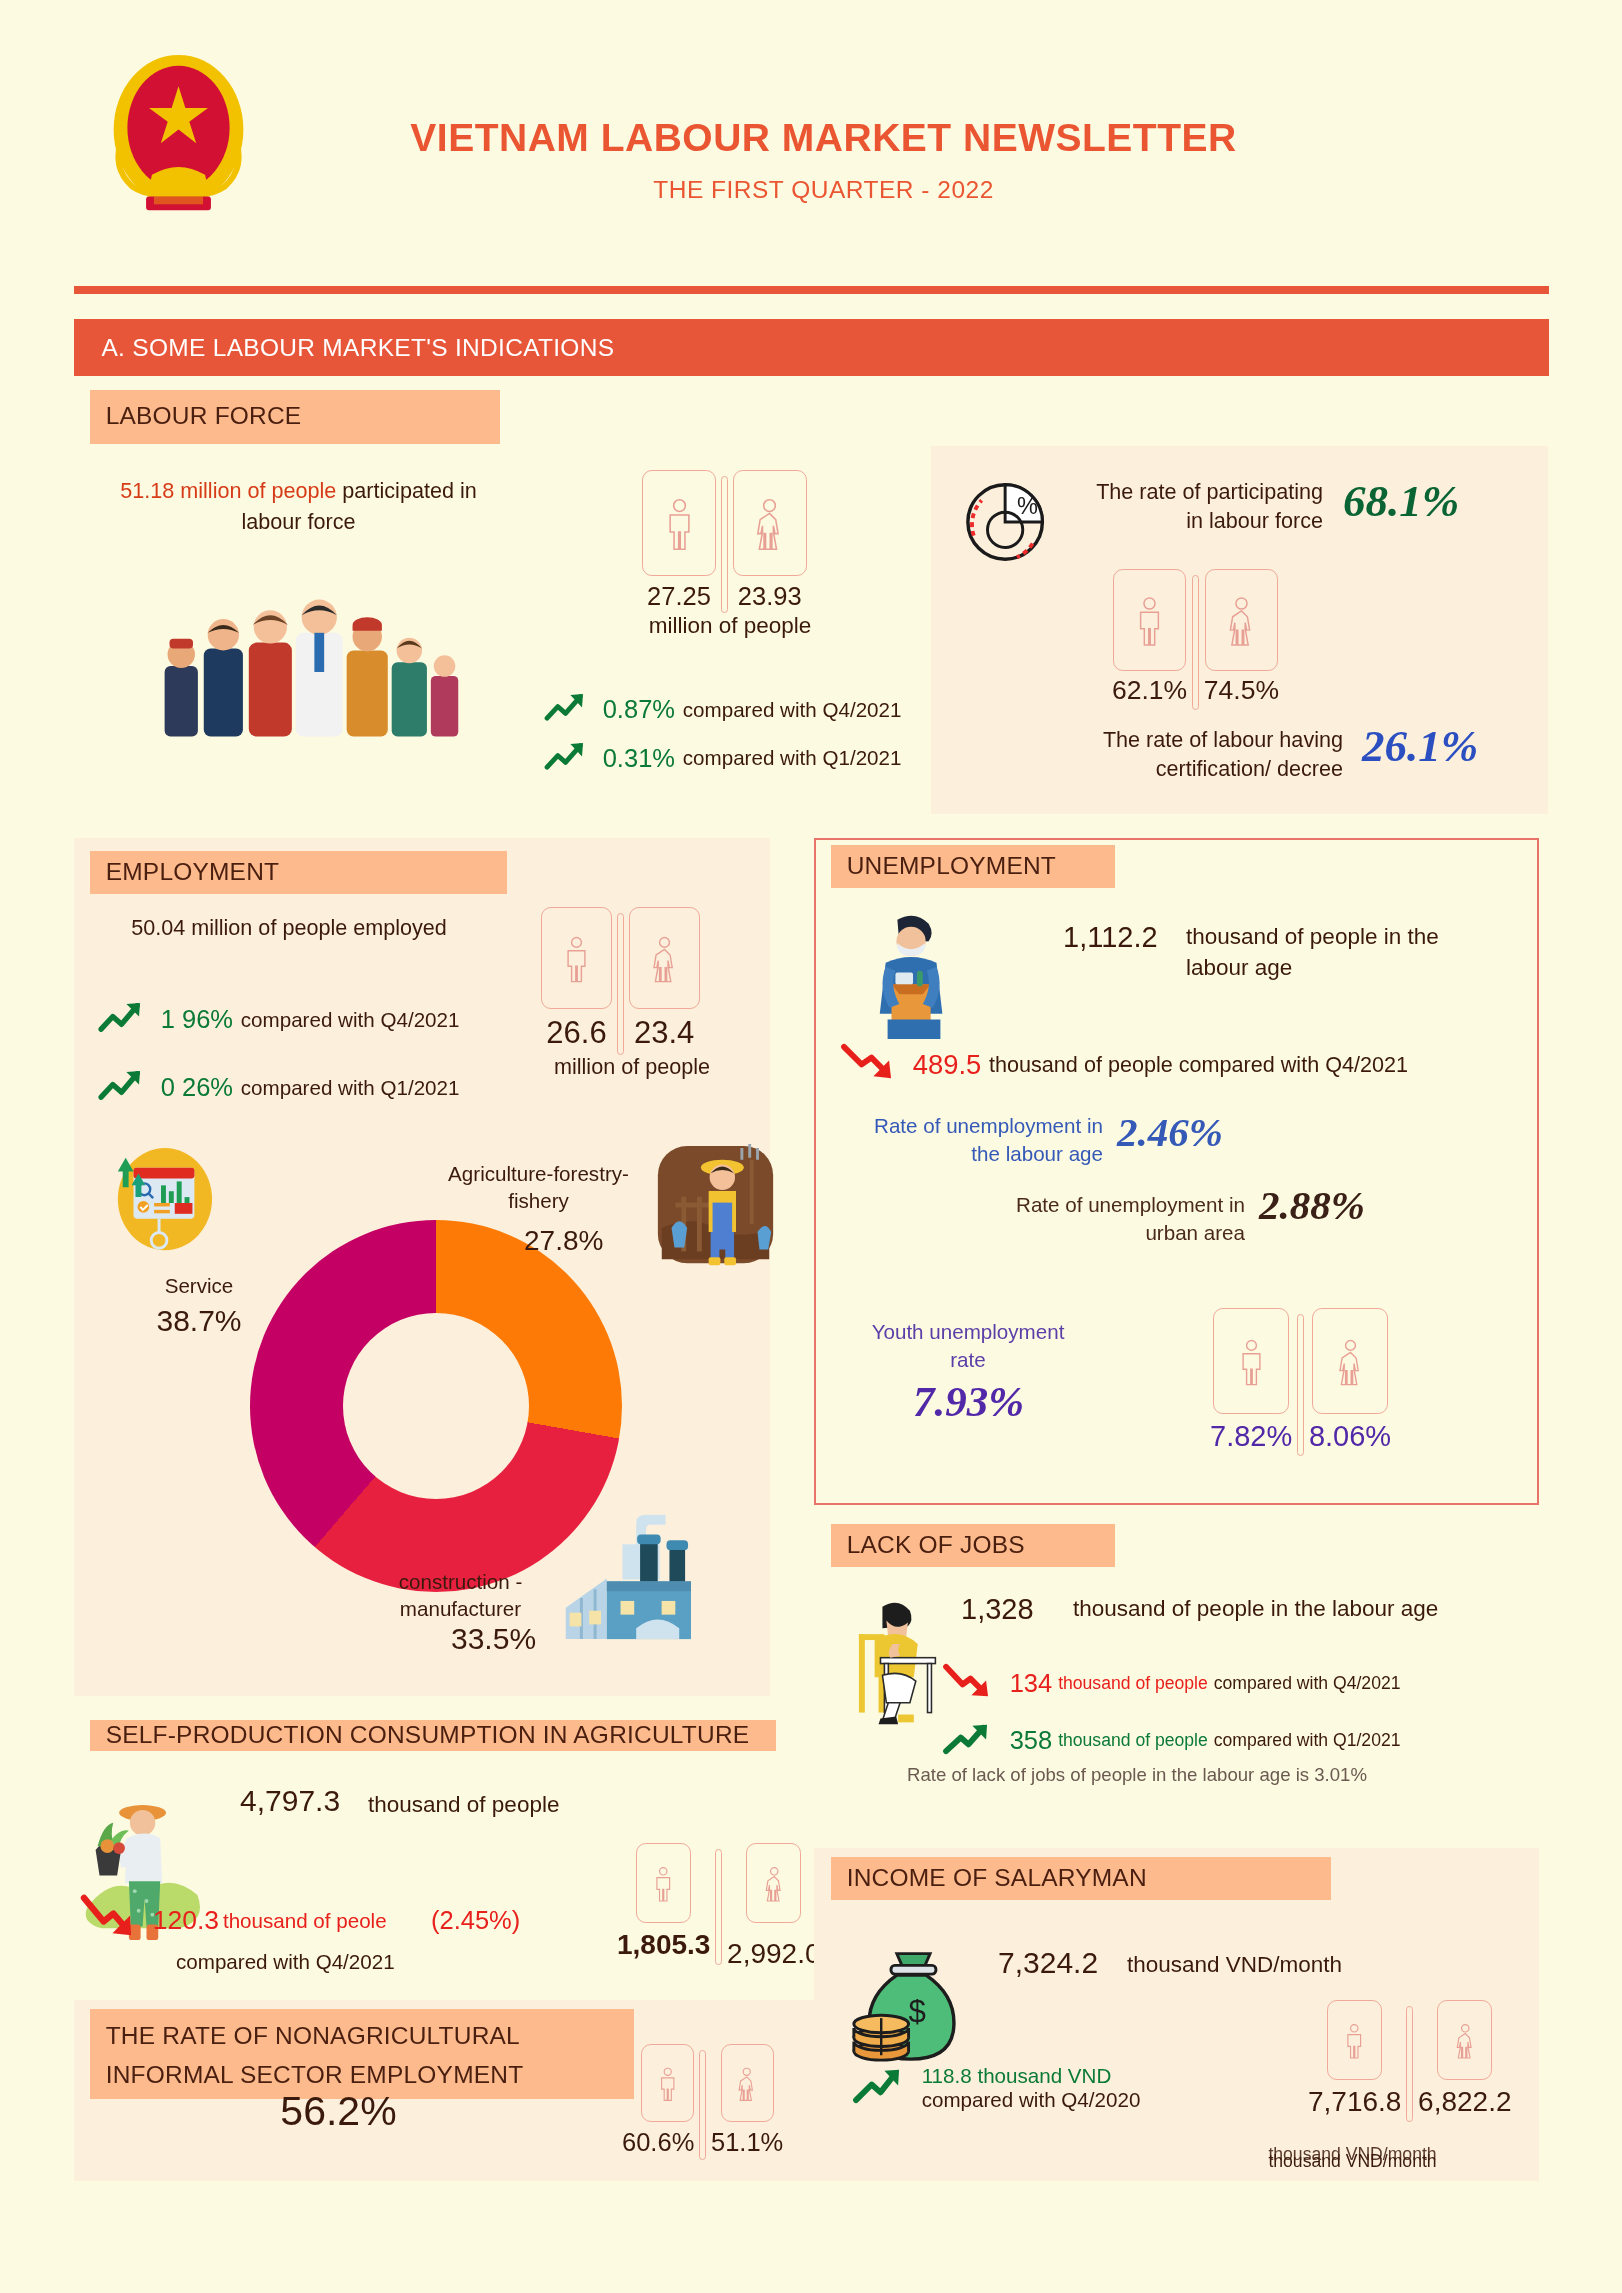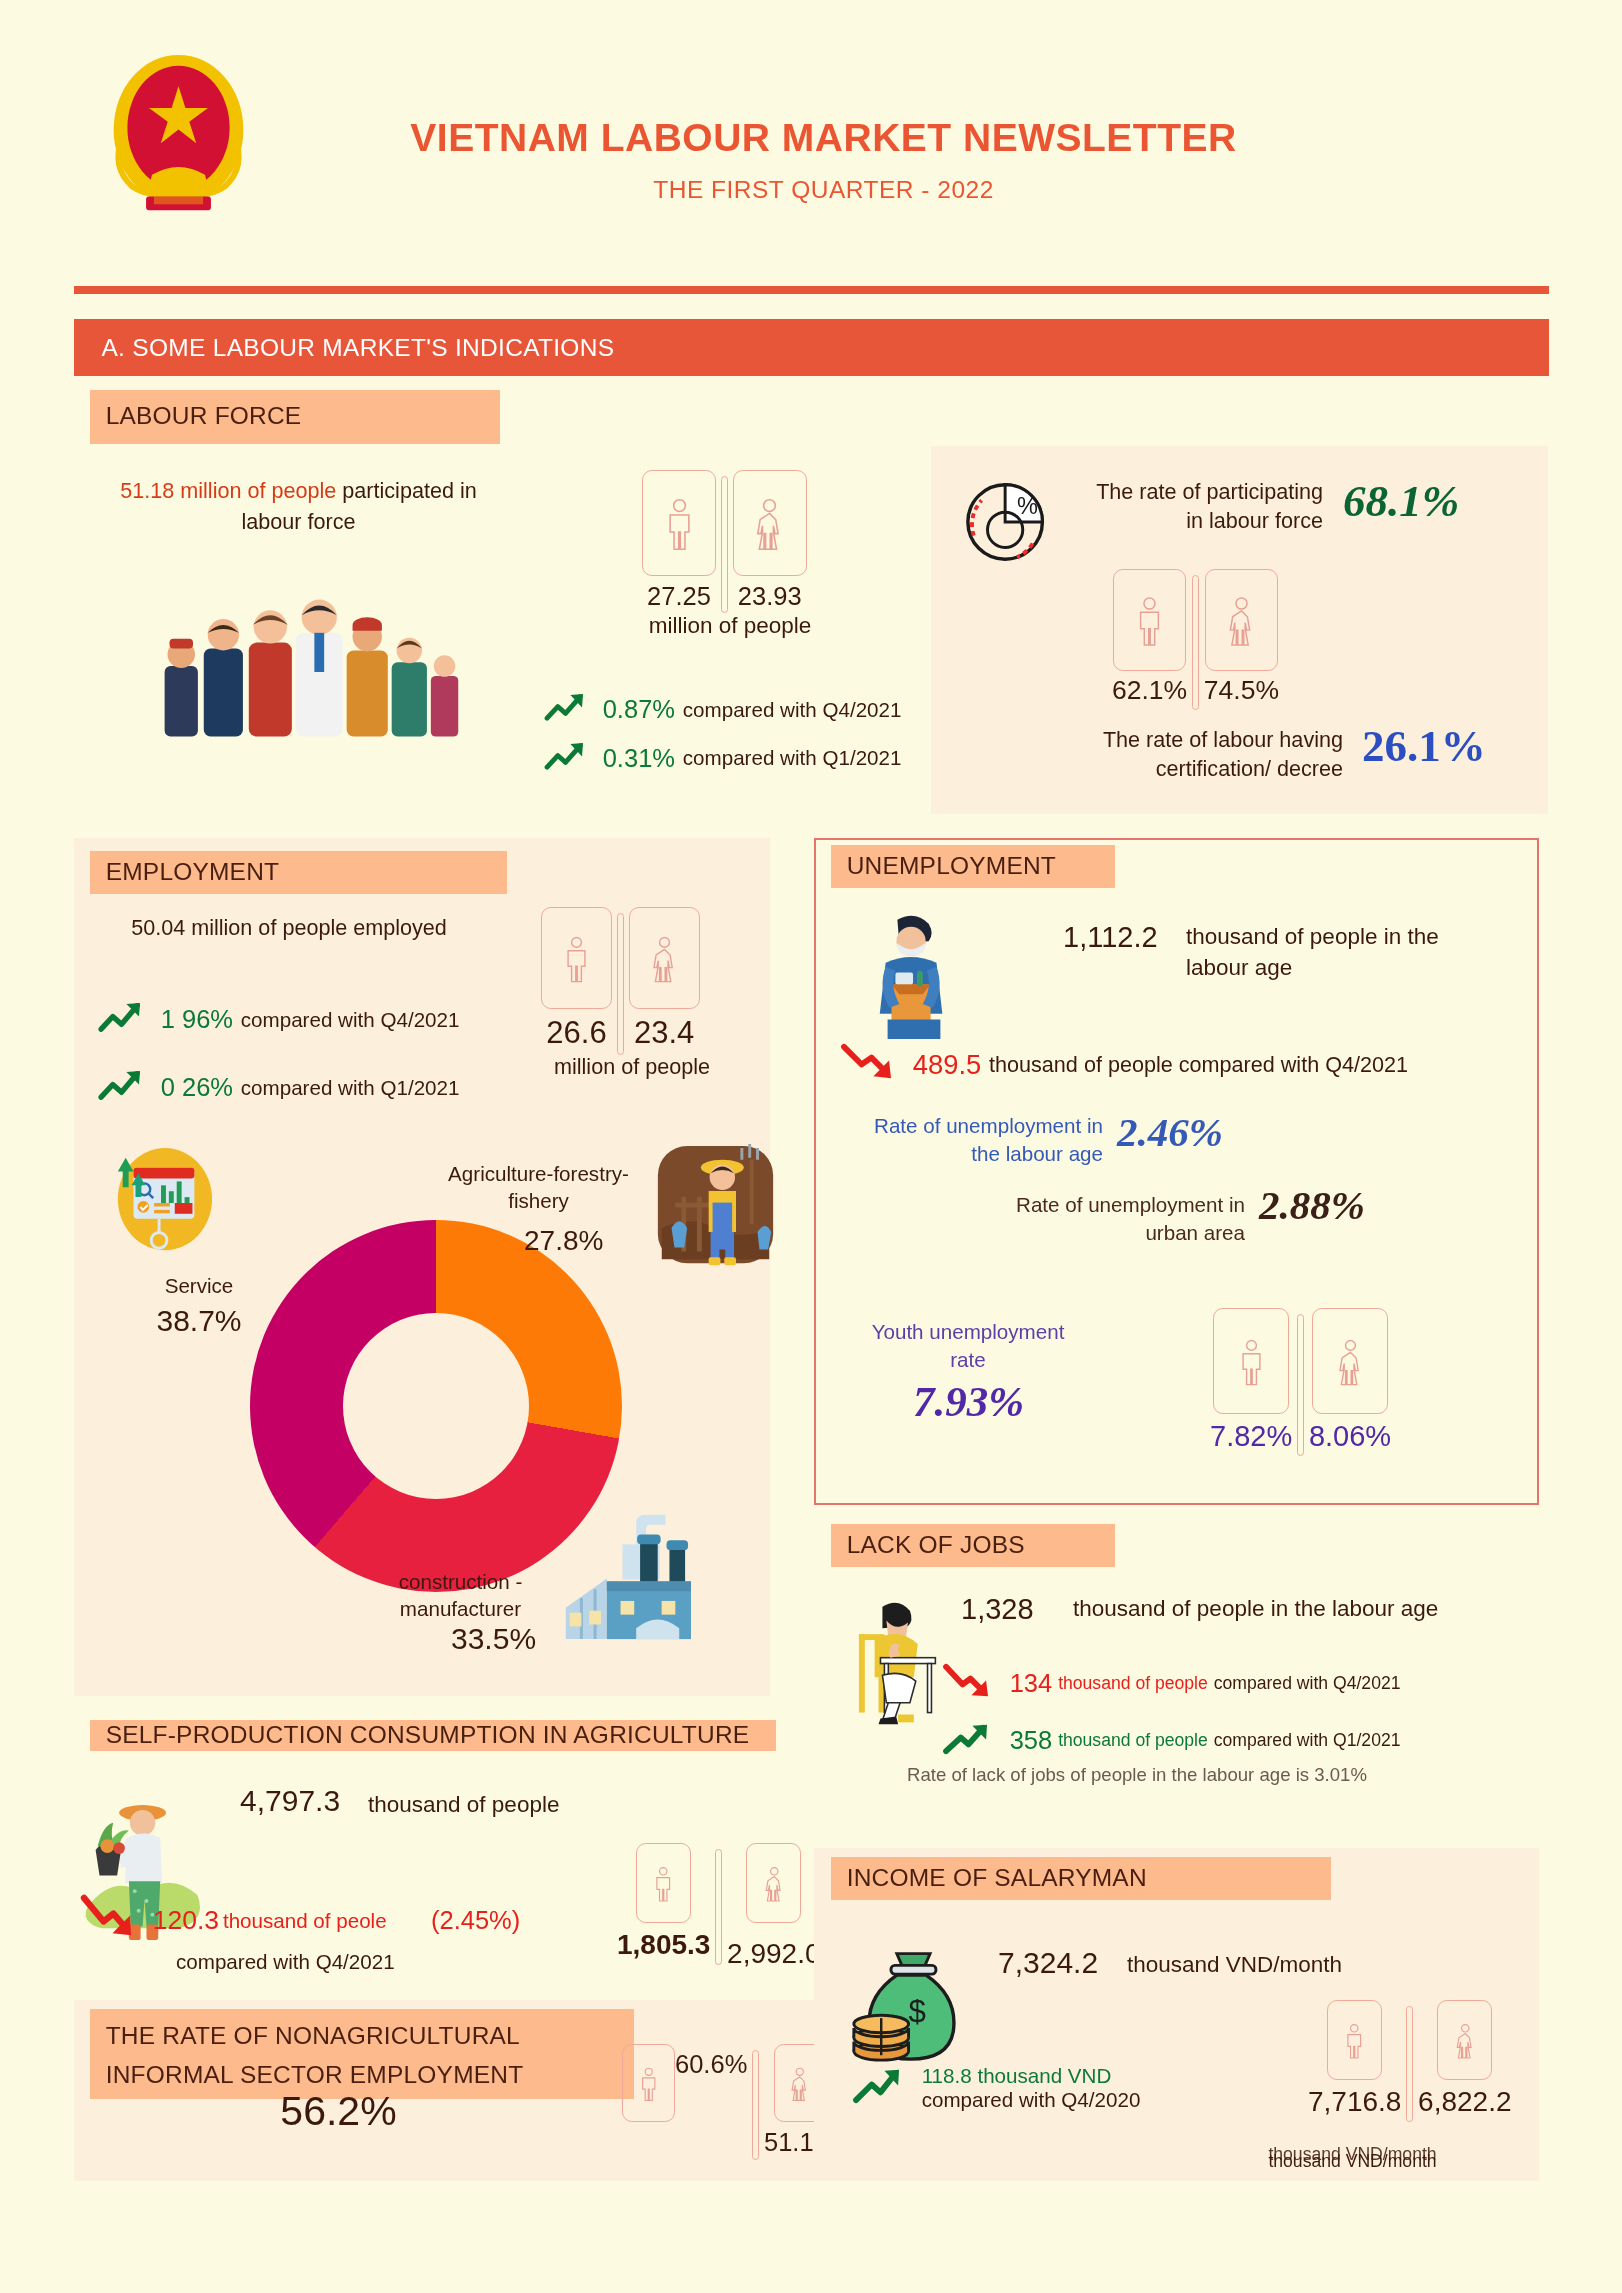--- a/index.html
+++ b/index.html
@@ -132,21 +132,21 @@
     position: absolute; left: 412px; top: 29px;
     font-size: 45px; font-style: italic; font-weight: bold;
     color: #0b6434; font-family: "Liberation Serif", serif;
   }
   .cert-label {
     position: absolute; left: 152px; top: 279px; width: 260px;
     text-align: right; font-size: 21.6px; line-height: 29px; color: #3b1a0d;
   }
   .cert-value {
     position: absolute; left: 431px; top: 274px;
-    font-size: 45px; font-weight: bold;
+    font-size: 45px; font-style: italic; font-weight: bold;
     color: #2b4fc0; font-family: "Liberation Serif", serif;
   }
 
   
   #employment-panel {
     left: 74px; top: 838px; width: 696px; height: 858px; background: #fcf0dd;
   }
   #employment-head { position:absolute; left:90px; top:851px; height:43px; min-width: 417px;}
   .emp-text {
     position: absolute; left: 93px; top: 912px; width: 392px;
@@ -688,21 +688,21 @@
   </div>
 
   <div id="nonagri-panel" class="panel"></div>
   <div class="sub-head" style="position:absolute; left:90px; top:2009px; width:544px; height:90px; display:block; padding:6.9px 15.7px; line-height:39px;">
     <div>THE RATE OF NONAGRICULTURAL</div>
     <div>INFORMAL SECTOR EMPLOYMENT</div>
   </div>
   <div class="na-val">56.2%</div>
 
   <div class="gender-pair" style="left:622px; top:2044px;">
-    <div style="display:flex; flex-direction:row; align-items:flex-start;">
+    <div style="display:flex; flex-direction:column; align-items:flex-end;">
       <div class="gp-box" style="width:53px; height:78px;">
         <svg viewBox="0 0 50 70" width="25.5" height="37">
           <circle cx="25" cy="12" r="7" fill="none" stroke="#e8a095" stroke-width="2.2"></circle>
           <path d="M13 24 h24 v22 h-5 v22 h-6 v-22 h-2 v22 h-6 v-22 h-5 z" fill="none" stroke="#e8a095" stroke-width="2.2"></path>
         </svg>
       </div>
       <div class="gp-val" style="font-size:25.5px; margin-top:5.9px;">60.6%</div>
     </div>
     <div class="gp-divider" style="height:110px;"></div>
     <div style="display:flex; flex-direction:column; align-items:center;">

